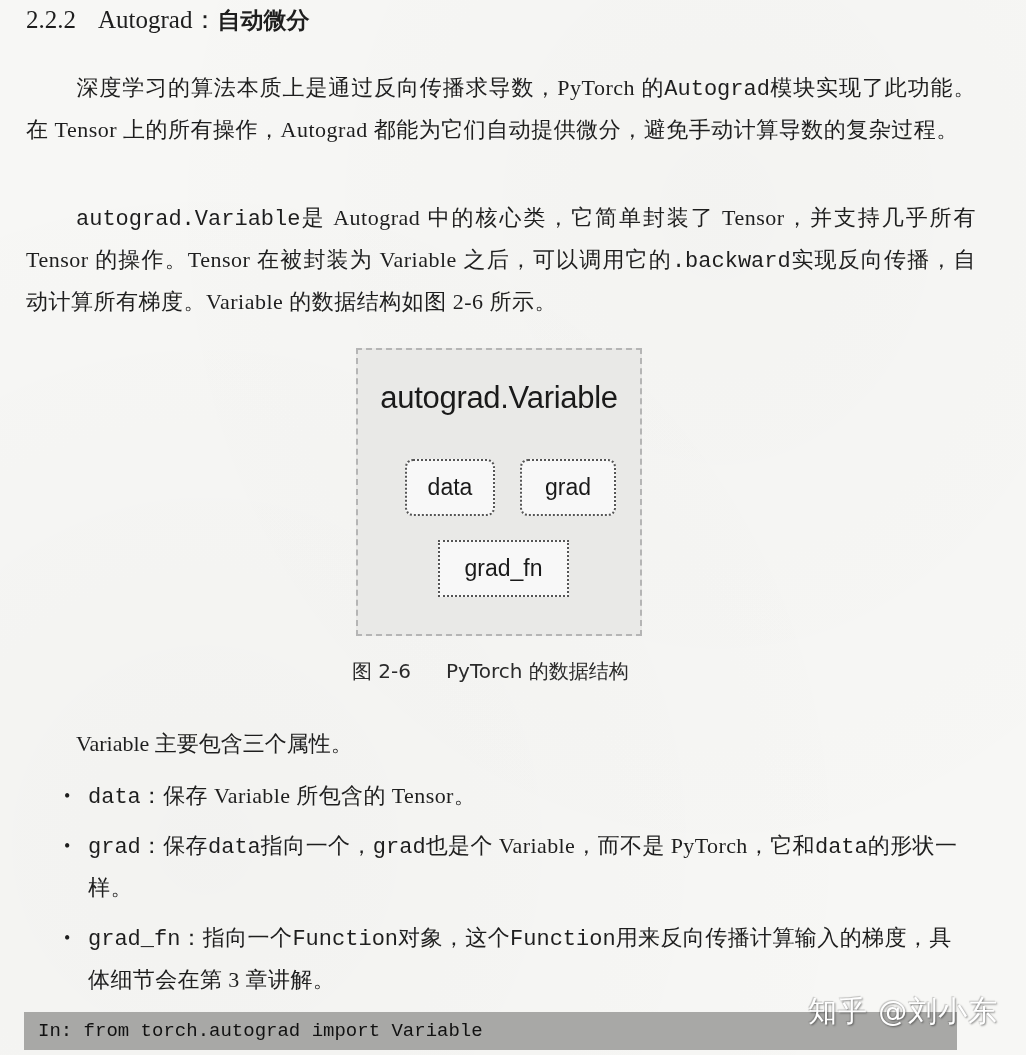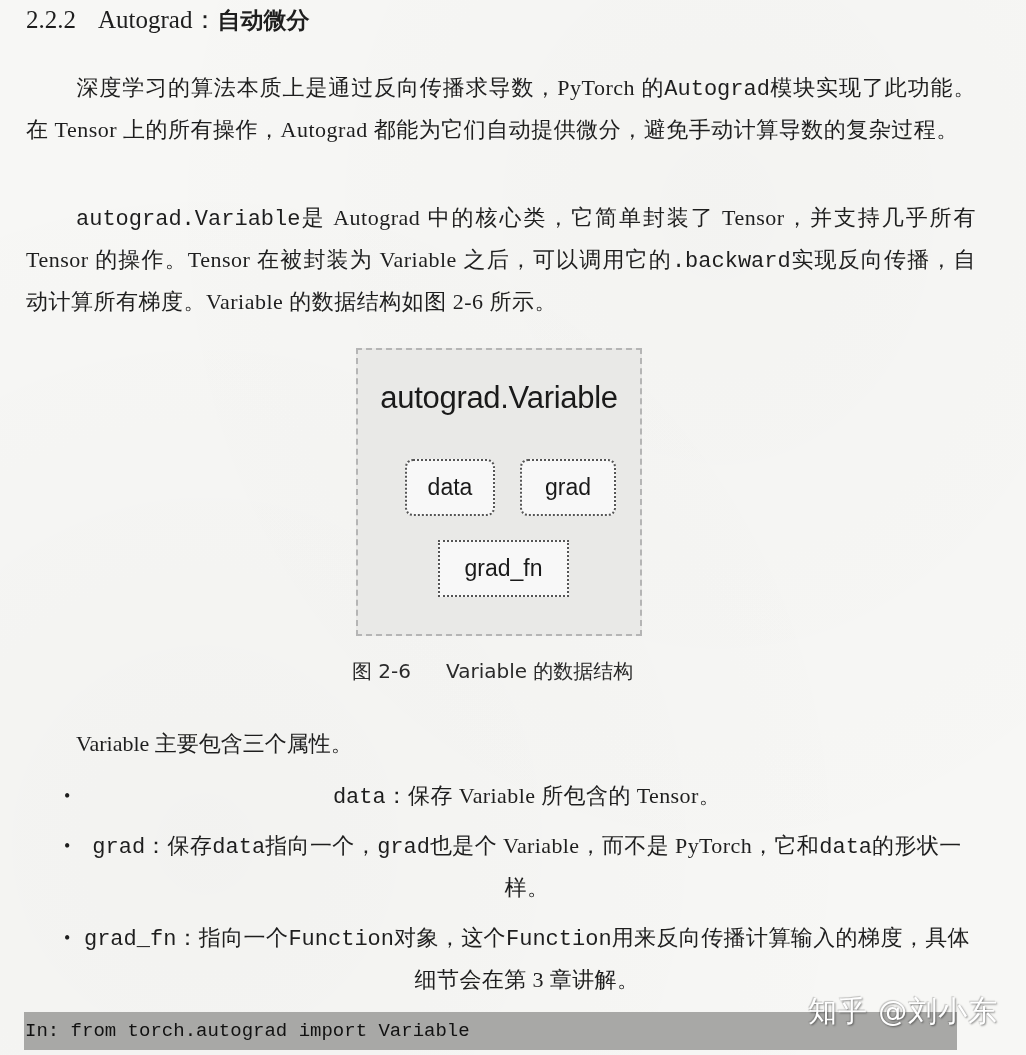--- a/index.html
+++ b/index.html
@@ -118,38 +118,37 @@
       letter-spacing: 0.4px;
     }
     .bullet .dot {
       position: absolute;
       left: 0;
       top: 0;
       font-size: 18px;
     }
     .bullet .text {
       display: block;
-      margin-left: 16px;
-      text-align: center;
+      margin-left: 24px;
     }
     .b1 { top: 776px; }
     .b2 { top: 826px; }
     .b3 { top: 918px; }
 
     .code-bar {
       position: absolute;
       left: 24px;
       top: 1012px;
       width: 933px;
       height: 38px;
       background: #a8a8a6;
       display: flex;
       align-items: center;
       box-sizing: border-box;
-      padding-left: 1px;
+      padding-left: 14px;
       font-family: "Liberation Mono", "DejaVu Sans Mono", monospace;
       font-size: 19px;
       color: #111;
       white-space: pre;
     }
     .watermark {
       position: absolute;
       left: 808px;
       top: 992px;
       font-family: "DejaVu Sans", "Liberation Sans", sans-serif;
@@ -174,21 +173,21 @@
 <div class="para p2"><span class="indent"></span><span class="mono">autograd.Variable</span><span>是 Autograd 中的核心类，它简单封装了 Tensor，并支持几乎所有 Tensor 的操作。Tensor 在被封装为 Variable 之后，可以调用它的</span><span class="mono">.backward</span><span>实现反向传播，自动计算所有梯度。Variable 的数据结构如图 2-6 所示。</span></div>
 
 <div class="diagram">
   <div class="diagram-title">autograd.Variable</div>
   <div class="field-box box-data">data</div>
   <div class="field-box box-grad">grad</div>
   <div class="field-box box-gradfn">grad_fn</div>
 </div>
 
 <div class="caption">
-  <span class="fig-num">图 2-6</span><span>Variable 的数据结构</span>
+  <span class="fig-num">图 2-6</span><span>PyTorch 的数据结构</span>
 </div>
 
 <div class="intro">Variable 主要包含三个属性。</div>
 
 <div class="bullet b1">
   <span class="dot">•</span>
   <span class="text"><span class="mono">data</span><span>：保存 Variable 所包含的 Tensor。</span></span>
 </div>
 
 <div class="bullet b2">

